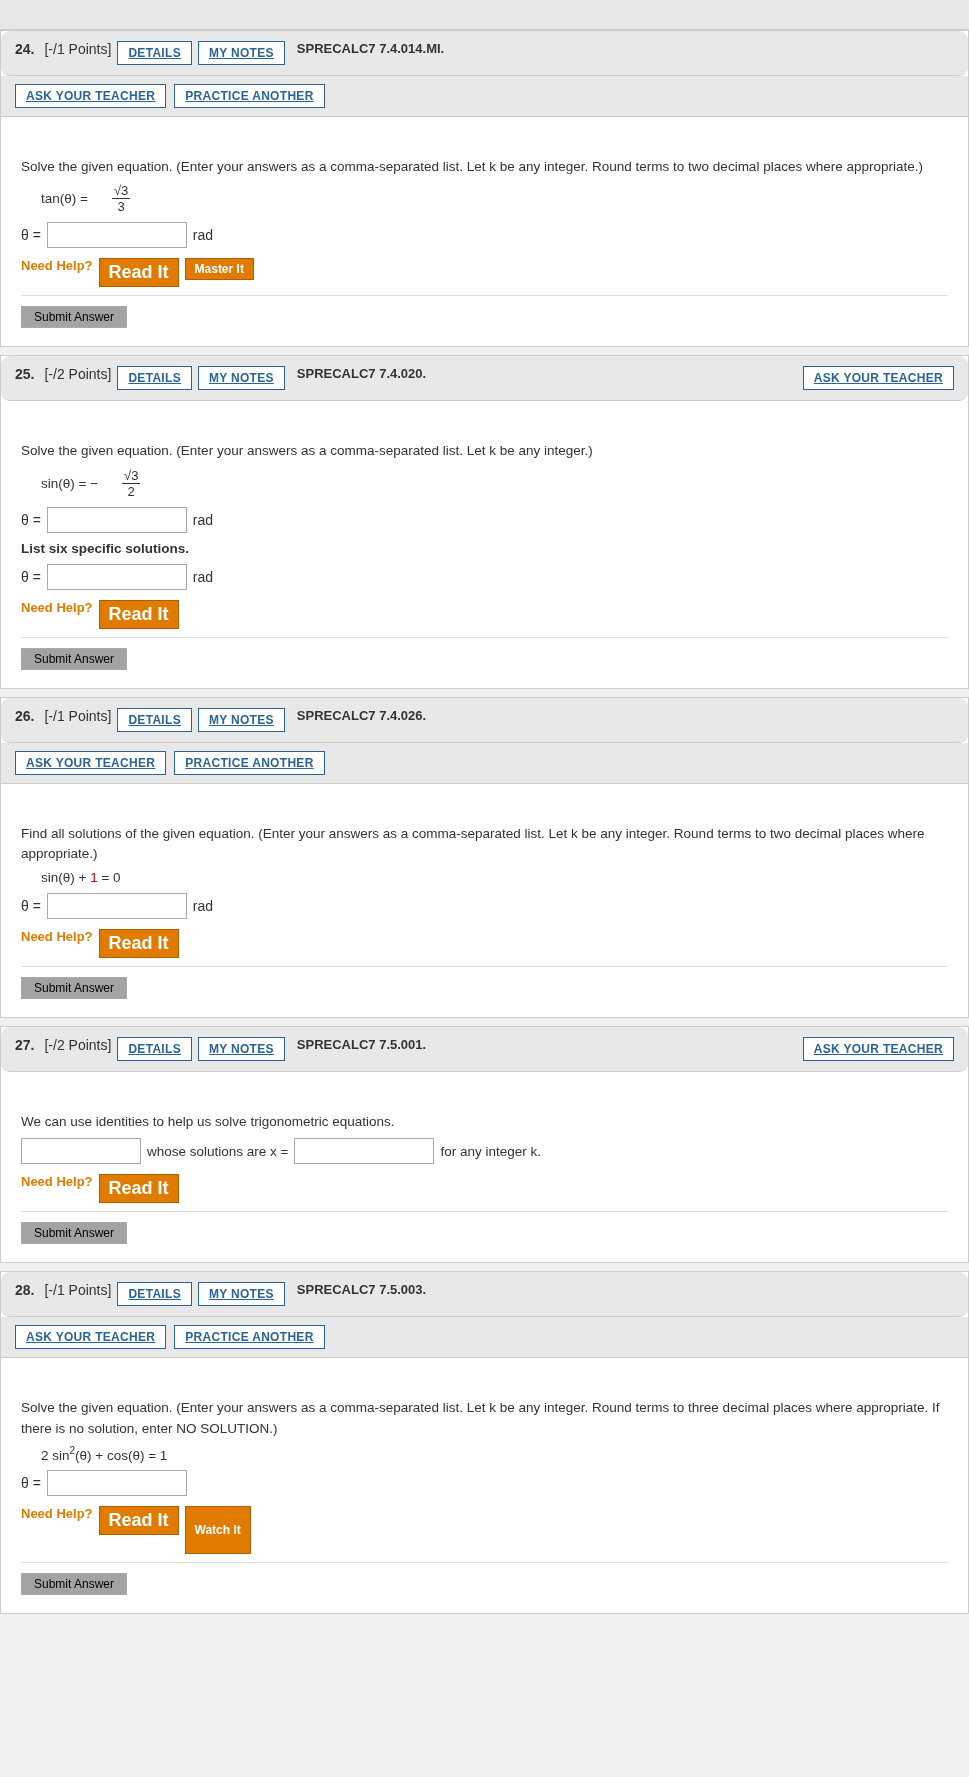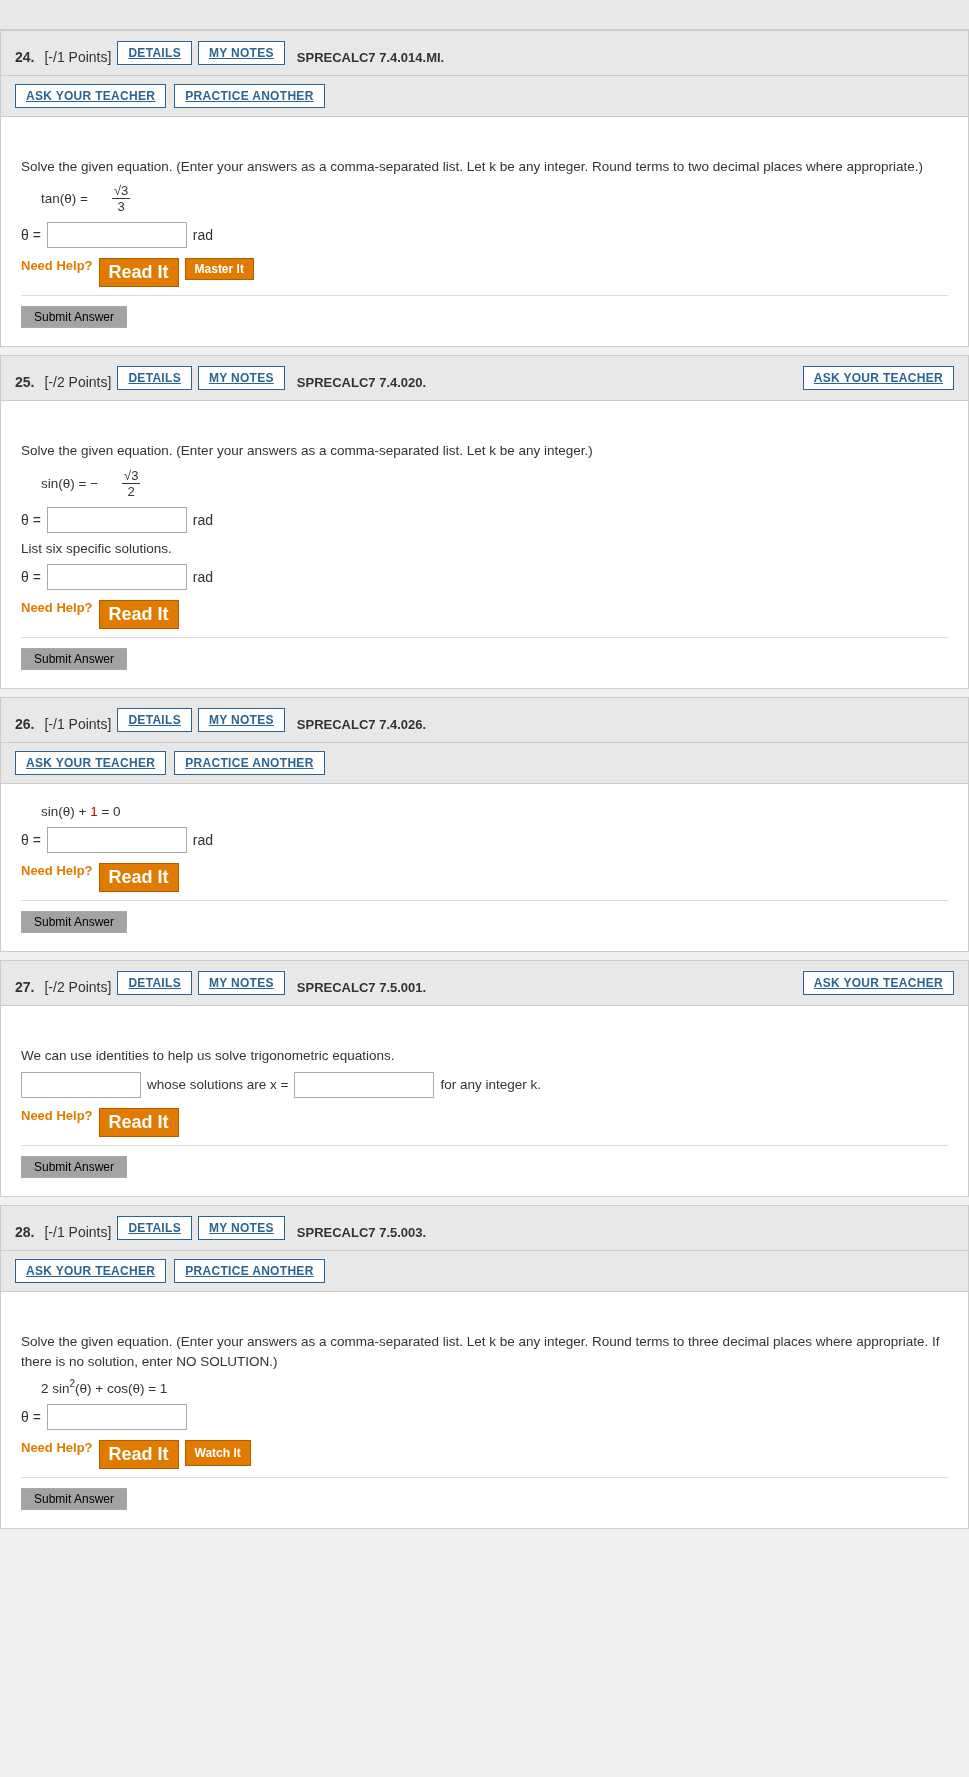--- a/index.html
+++ b/index.html
@@ -17,24 +17,25 @@
     }
     .problem-card {
       background: #fff;
       border: 1px solid #ccc;
       margin-bottom: 8px;
     }
     .problem-header {
       background: #e8e8e8;
       padding: 10px 14px;
       display: flex;
-      align-items: flex-end;
+      align-items: flex-start;
       flex-wrap: wrap;
       gap: 6px;
       border-bottom: 1px solid #ccc;
+      border-radius: 9px;
     }
     .problem-number {
       font-weight: bold;
       font-size: 14px;
       margin-right: 4px;
     }
     .btn-outline {
       border: 1px solid #2a6496;
       background: #ffffff;
       color: #2a6496;
@@ -126,21 +127,21 @@
       border: 1px solid #b05e00;
       padding: 3px 9px;
       font-size: 12px;
       font-weight: bold;
       cursor: pointer;
     }
     .btn-watch-it {
       background: #e07b00;
       color: #fff;
       border: 1px solid #b05e00;
-      padding: 5px 9px;
+      padding: 16px 9px;
       font-size: 12px;
       font-weight: bold;
       cursor: pointer;
     }
     .submit-row {
       margin-top: 10px;
       padding-bottom: 8px;
     }
     .btn-submit {
       border: 1px solid #aaa;
@@ -261,21 +262,21 @@
             <span class="num">√3</span>
             <span class="den">2</span>
           </span>
         </span>
       </div>
       <div class="input-row">
         <span>θ =</span>
         <input class="answer-input" type="text" style="">
         <span>rad</span>
       </div>
-      <p style="margin: 8px 0 4px 0; font-size:13.5px;">List six specific solutions.</p>
+      <p style="margin: 8px 0 4px 0; font-size:13.5px;font-weight:bold;">List six specific solutions.</p>
       <div class="input-row">
         <span>θ =</span>
         <input class="answer-input" type="text" style="">
         <span>rad</span>
       </div>
       <div class="need-help">
         <span>Need Help?</span>
         <button class="btn-read-it">Read It</button>
       </div>
       <hr class="separator">
@@ -291,20 +292,21 @@
       <span>[-/1 Points]</span>
       <button class="btn-outline">DETAILS</button>
       <button class="btn-outline">MY NOTES</button>
       <span class="problem-code">SPRECALC7 7.4.026.</span>
     </div>
     <div class="problem-subheader">
       <button class="btn-outline">ASK YOUR TEACHER</button>
       <button class="btn-outline">PRACTICE ANOTHER</button>
     </div>
     <div class="problem-body">
+      <p class="problem-text">Find all solutions of the given equation. (Enter your answers as a comma-separated list. Let k be any integer. Round terms to two decimal places where appropriate.)</p>
       <div class="equation-line">
         <span>sin(θ) + <span class="red-text">1</span> = 0</span>
       </div>
       <div class="input-row">
         <span>θ =</span>
         <input class="answer-input" type="text" style="">
         <span>rad</span>
       </div>
       <div class="need-help">
         <span>Need Help?</span>

